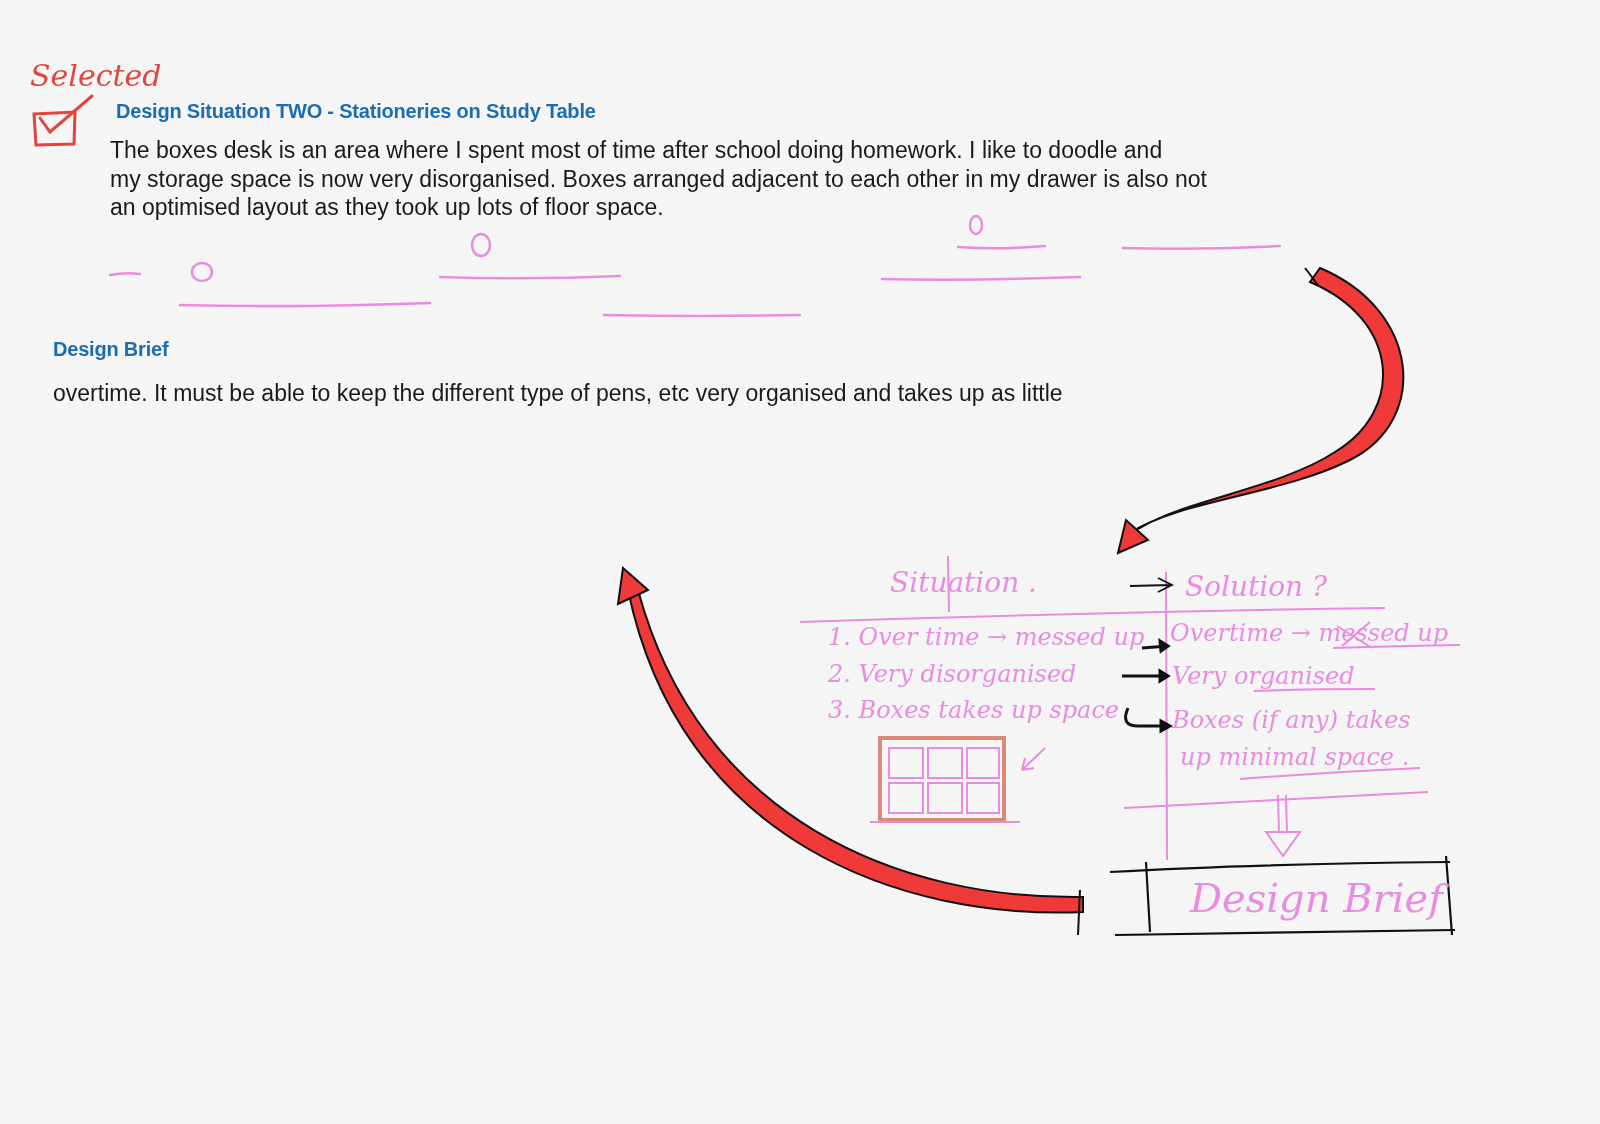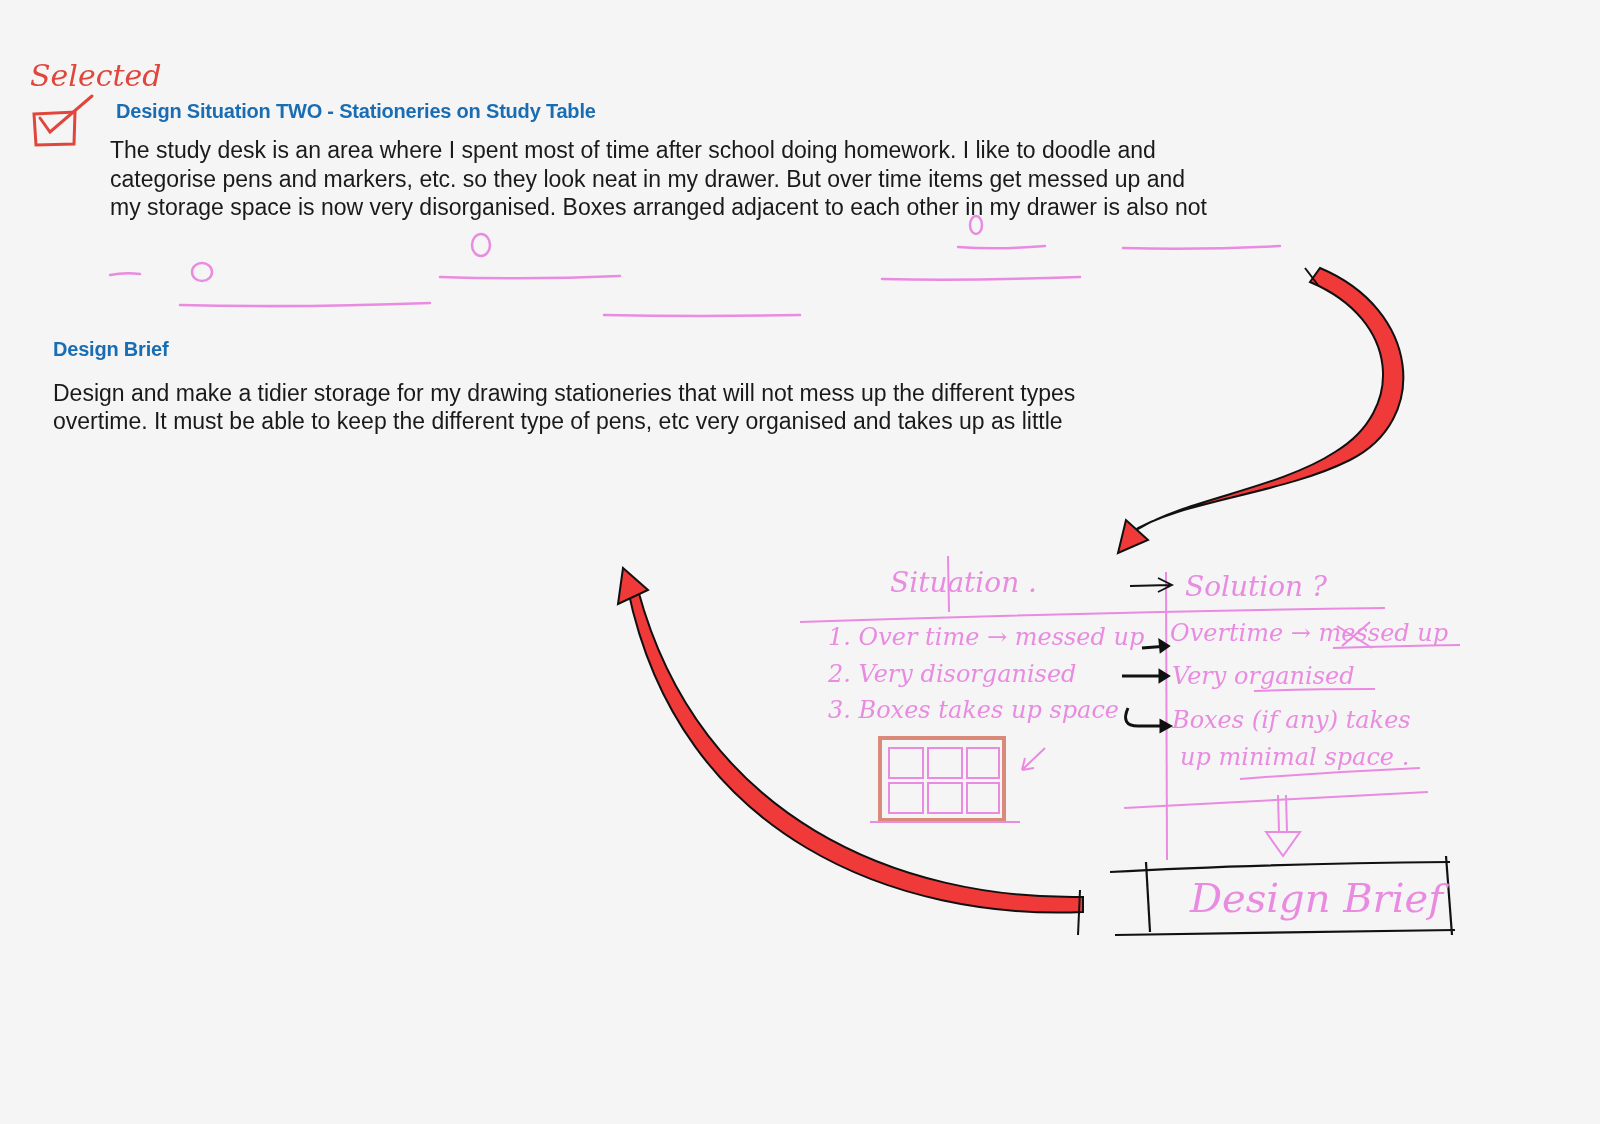--- a/index.html
+++ b/index.html
@@ -29,29 +29,28 @@
   }
 </style>
 </head>
 <body>
 
 <div class="page">
 
   <h2 class="heading" style="left:116px; top:100px;">Design Situation TWO - Stationeries on Study Table</h2>
 
   <p class="para" style="left:110px; top:136px;">
-    <span class="line">The study desk is an area where I spent most of time after school doing homework. I like to doodle and</span>
-    <span class="line">categorise pens and markers, etc. so they look neat in my drawer. But over time items get messed up and</span>
+    <span class="line">The boxes desk is an area where I spent most of time after school doing homework. I like to doodle and</span>
     <span class="line">my storage space is now very disorganised. Boxes arranged adjacent to each other in my drawer is also not</span>
+    <span class="line">an optimised layout as they took up lots of floor space.</span>
   </p>
 
   <h2 class="heading" style="left:53px; top:338px;">Design Brief</h2>
 
   <p class="para" style="left:53px; top:379px; line-height:28px;">
-    <span class="line">Design and make a tidier storage for my drawing stationeries that will not mess up the different types</span>
     <span class="line">overtime. It must be able to keep the different type of pens, etc very organised and takes up as little</span>
   </p>
 
   <svg class="ink" width="1600" height="1124" viewBox="0 0 1600 1124">
 
     <text x="30" y="86" font-size="30" class="hw" fill="#e0463c" style="fill:#e0463c">Selected</text>
 
     <g stroke="#e0463c" stroke-width="3" fill="none" stroke-linecap="round">
       <path d="M34 114 L75 112 L74 144 L36 145 Z"></path>
       <path d="M40 118 L50 132 L92 96"></path>

